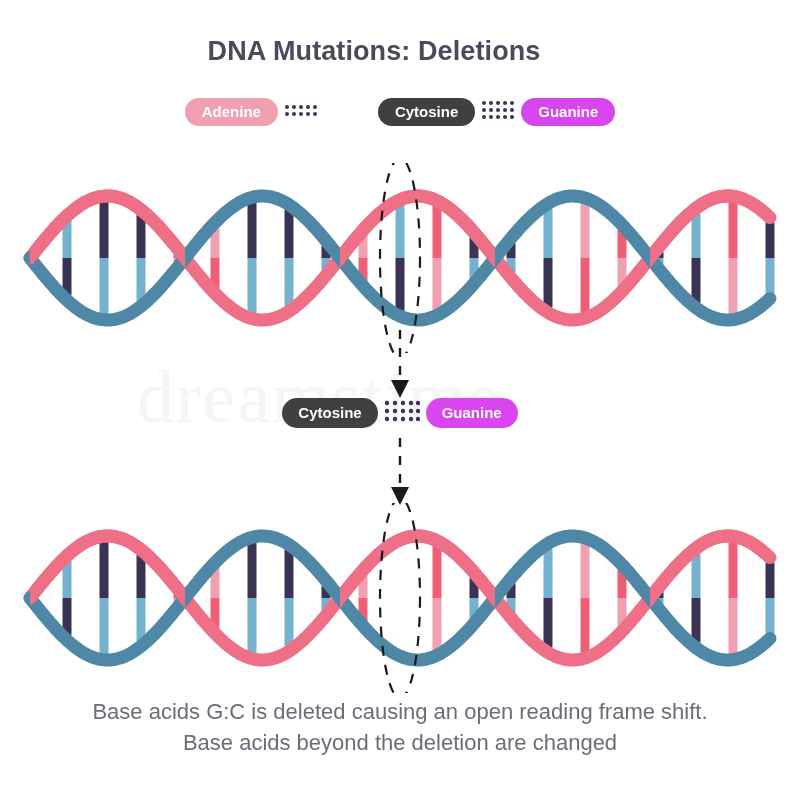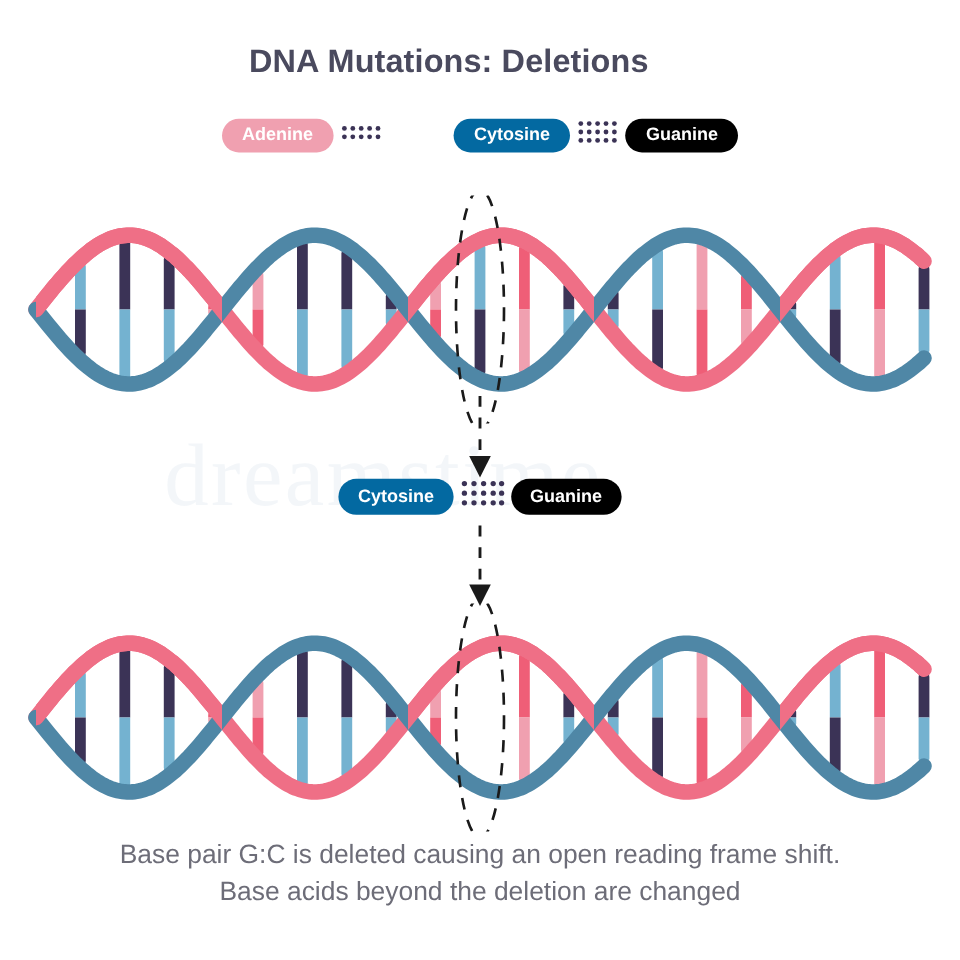--- a/index.html
+++ b/index.html
@@ -34,22 +34,22 @@
     border-radius:17px;
     padding:6px 17px 7px 17px;
     color:#ffffff;
     font-size:15px;
     font-weight:700;
     line-height:1;
     white-space:nowrap;
   }
   .pill.adenine{background:#f0a0b0;}
   .pill.thymine{background:#ef5e77;}
-  .pill.cytosine{background:#0369a1;}
-  .pill.guanine{background:#000000;}
+  .pill.cytosine{background:#404040;}
+  .pill.guanine{background:#d946ef;}
 
   
   .bond{display:block;}
 
   
   .helix{position:absolute;left:0;width:800px;height:190px;}
   .helix svg{display:block;}
 
   
   .mid-pair{
@@ -365,17 +365,17 @@
           </clipPath>
         </defs>
         <path d="M30.0 95.0L32.0 92.5L34.0 90.0L36.0 87.5L38.0 85.0L40.0 82.5L42.0 80.1L44.0 77.6L46.0 75.2L48.0 72.9L50.0 70.5L52.0 68.3L54.0 66.0L56.0 63.8L58.0 61.7L60.0 59.6L62.0 57.5L64.0 55.6L66.0 53.7L68.0 51.8L70.0 50.1L72.0 48.4L74.0 46.8L76.0 45.2L78.0 43.8L80.0 42.4L82.0 41.1L84.0 39.9L86.0 38.8L88.0 37.8L90.0 36.9L92.0 36.0L94.0 35.3L96.0 34.7L98.0 34.1L100.0 33.7L102.0 33.4L104.0 33.2L106.0 33.0L108.0 33.0L110.0 33.1L112.0 33.3L114.0 33.5L116.0 33.9L118.0 34.4L120.0 35.0L122.0 35.7L124.0 36.4L126.0 37.3L128.0 38.3L130.0 39.3L132.0 40.5L134.0 41.7L136.0 43.1L138.0 44.5L140.0 46.0L142.0 47.6L144.0 49.2L146.0 50.9L148.0 52.7L150.0 54.6L152.0 56.6L154.0 58.6L156.0 60.6L158.0 62.7L160.0 64.9L162.0 67.1L164.0 69.4L166.0 71.7L168.0 74.1L170.0 76.4L172.0 78.9L174.0 81.3L176.0 83.8L178.0 86.2L180.0 88.7L182.0 91.2L184.0 93.7L186.0 96.3L188.0 98.8L190.0 101.3L192.0 103.8L194.0 106.2L196.0 108.7L198.0 111.1L200.0 113.6L202.0 115.9L204.0 118.3L206.0 120.6L208.0 122.9L210.0 125.1L212.0 127.3L214.0 129.4L216.0 131.4L218.0 133.4L220.0 135.4L222.0 137.3L224.0 139.1L226.0 140.8L228.0 142.4L230.0 144.0L232.0 145.5L234.0 146.9L236.0 148.3L238.0 149.5L240.0 150.7L242.0 151.7L244.0 152.7L246.0 153.6L248.0 154.3L250.0 155.0L252.0 155.6L254.0 156.1L256.0 156.5L258.0 156.7L260.0 156.9L262.0 157.0L264.0 157.0L266.0 156.8L268.0 156.6L270.0 156.3L272.0 155.9L274.0 155.3L276.0 154.7L278.0 154.0L280.0 153.1L282.0 152.2L284.0 151.2L286.0 150.1L288.0 148.9L290.0 147.6L292.0 146.2L294.0 144.8L296.0 143.2L298.0 141.6L300.0 139.9L302.0 138.2L304.0 136.3L306.0 134.4L308.0 132.5L310.0 130.4L312.0 128.3L314.0 126.2L316.0 124.0L318.0 121.7L320.0 119.5L322.0 117.1L324.0 114.8L326.0 112.4L328.0 109.9L330.0 107.5L332.0 105.0L334.0 102.5L336.0 100.0L338.0 97.5L340.0 95.0L342.0 92.5L344.0 90.0L346.0 87.5L348.0 85.0L350.0 82.5L352.0 80.1L354.0 77.6L356.0 75.2L358.0 72.9L360.0 70.5L362.0 68.3L364.0 66.0L366.0 63.8L368.0 61.7L370.0 59.6L372.0 57.5L374.0 55.6L376.0 53.7L378.0 51.8L380.0 50.1L382.0 48.4L384.0 46.8L386.0 45.2L388.0 43.8L390.0 42.4L392.0 41.1L394.0 39.9L396.0 38.8L398.0 37.8L400.0 36.9L402.0 36.0L404.0 35.3L406.0 34.7L408.0 34.1L410.0 33.7L412.0 33.4L414.0 33.2L416.0 33.0L418.0 33.0L420.0 33.1L422.0 33.3L424.0 33.5L426.0 33.9L428.0 34.4L430.0 35.0L432.0 35.7L434.0 36.4L436.0 37.3L438.0 38.3L440.0 39.3L442.0 40.5L444.0 41.7L446.0 43.1L448.0 44.5L450.0 46.0L452.0 47.6L454.0 49.2L456.0 50.9L458.0 52.7L460.0 54.6L462.0 56.6L464.0 58.6L466.0 60.6L468.0 62.7L470.0 64.9L472.0 67.1L474.0 69.4L476.0 71.7L478.0 74.1L480.0 76.4L482.0 78.9L484.0 81.3L486.0 83.8L488.0 86.2L490.0 88.7L492.0 91.2L494.0 93.7L496.0 96.3L498.0 98.8L500.0 101.3L502.0 103.8L504.0 106.2L506.0 108.7L508.0 111.1L510.0 113.6L512.0 115.9L514.0 118.3L516.0 120.6L518.0 122.9L520.0 125.1L522.0 127.3L524.0 129.4L526.0 131.4L528.0 133.4L530.0 135.4L532.0 137.3L534.0 139.1L536.0 140.8L538.0 142.4L540.0 144.0L542.0 145.5L544.0 146.9L546.0 148.3L548.0 149.5L550.0 150.7L552.0 151.7L554.0 152.7L556.0 153.6L558.0 154.3L560.0 155.0L562.0 155.6L564.0 156.1L566.0 156.5L568.0 156.7L570.0 156.9L572.0 157.0L574.0 157.0L576.0 156.8L578.0 156.6L580.0 156.3L582.0 155.9L584.0 155.3L586.0 154.7L588.0 154.0L590.0 153.1L592.0 152.2L594.0 151.2L596.0 150.1L598.0 148.9L600.0 147.6L602.0 146.2L604.0 144.8L606.0 143.2L608.0 141.6L610.0 139.9L612.0 138.2L614.0 136.3L616.0 134.4L618.0 132.5L620.0 130.4L622.0 128.3L624.0 126.2L626.0 124.0L628.0 121.7L630.0 119.5L632.0 117.1L634.0 114.8L636.0 112.4L638.0 109.9L640.0 107.5L642.0 105.0L644.0 102.5L646.0 100.0L648.0 97.5L650.0 95.0L652.0 92.5L654.0 90.0L656.0 87.5L658.0 85.0L660.0 82.5L662.0 80.1L664.0 77.6L666.0 75.2L668.0 72.9L670.0 70.5L672.0 68.3L674.0 66.0L676.0 63.8L678.0 61.7L680.0 59.6L682.0 57.5L684.0 55.6L686.0 53.7L688.0 51.8L690.0 50.1L692.0 48.4L694.0 46.8L696.0 45.2L698.0 43.8L700.0 42.4L702.0 41.1L704.0 39.9L706.0 38.8L708.0 37.8L710.0 36.9L712.0 36.0L714.0 35.3L716.0 34.7L718.0 34.1L720.0 33.7L722.0 33.4L724.0 33.2L726.0 33.0L728.0 33.0L730.0 33.1L732.0 33.3L734.0 33.5L736.0 33.9L738.0 34.4L740.0 35.0L742.0 35.7L744.0 36.4L746.0 37.3L748.0 38.3L750.0 39.3L752.0 40.5L754.0 41.7L756.0 43.1L758.0 44.5L760.0 46.0L762.0 47.6L764.0 49.2L766.0 50.9L768.0 52.7L770.0 54.6" stroke="#ef6f86" stroke-width="13" fill="none" stroke-linecap="round"></path>
         <path d="M30.0 95.0L32.0 97.5L34.0 100.0L36.0 102.5L38.0 105.0L40.0 107.5L42.0 109.9L44.0 112.4L46.0 114.8L48.0 117.1L50.0 119.5L52.0 121.7L54.0 124.0L56.0 126.2L58.0 128.3L60.0 130.4L62.0 132.5L64.0 134.4L66.0 136.3L68.0 138.2L70.0 139.9L72.0 141.6L74.0 143.2L76.0 144.8L78.0 146.2L80.0 147.6L82.0 148.9L84.0 150.1L86.0 151.2L88.0 152.2L90.0 153.1L92.0 154.0L94.0 154.7L96.0 155.3L98.0 155.9L100.0 156.3L102.0 156.6L104.0 156.8L106.0 157.0L108.0 157.0L110.0 156.9L112.0 156.7L114.0 156.5L116.0 156.1L118.0 155.6L120.0 155.0L122.0 154.3L124.0 153.6L126.0 152.7L128.0 151.7L130.0 150.7L132.0 149.5L134.0 148.3L136.0 146.9L138.0 145.5L140.0 144.0L142.0 142.4L144.0 140.8L146.0 139.1L148.0 137.3L150.0 135.4L152.0 133.4L154.0 131.4L156.0 129.4L158.0 127.3L160.0 125.1L162.0 122.9L164.0 120.6L166.0 118.3L168.0 115.9L170.0 113.6L172.0 111.1L174.0 108.7L176.0 106.2L178.0 103.8L180.0 101.3L182.0 98.8L184.0 96.3L186.0 93.7L188.0 91.2L190.0 88.7L192.0 86.2L194.0 83.8L196.0 81.3L198.0 78.9L200.0 76.4L202.0 74.1L204.0 71.7L206.0 69.4L208.0 67.1L210.0 64.9L212.0 62.7L214.0 60.6L216.0 58.6L218.0 56.6L220.0 54.6L222.0 52.7L224.0 50.9L226.0 49.2L228.0 47.6L230.0 46.0L232.0 44.5L234.0 43.1L236.0 41.7L238.0 40.5L240.0 39.3L242.0 38.3L244.0 37.3L246.0 36.4L248.0 35.7L250.0 35.0L252.0 34.4L254.0 33.9L256.0 33.5L258.0 33.3L260.0 33.1L262.0 33.0L264.0 33.0L266.0 33.2L268.0 33.4L270.0 33.7L272.0 34.1L274.0 34.7L276.0 35.3L278.0 36.0L280.0 36.9L282.0 37.8L284.0 38.8L286.0 39.9L288.0 41.1L290.0 42.4L292.0 43.8L294.0 45.2L296.0 46.8L298.0 48.4L300.0 50.1L302.0 51.8L304.0 53.7L306.0 55.6L308.0 57.5L310.0 59.6L312.0 61.7L314.0 63.8L316.0 66.0L318.0 68.3L320.0 70.5L322.0 72.9L324.0 75.2L326.0 77.6L328.0 80.1L330.0 82.5L332.0 85.0L334.0 87.5L336.0 90.0L338.0 92.5L340.0 95.0L342.0 97.5L344.0 100.0L346.0 102.5L348.0 105.0L350.0 107.5L352.0 109.9L354.0 112.4L356.0 114.8L358.0 117.1L360.0 119.5L362.0 121.7L364.0 124.0L366.0 126.2L368.0 128.3L370.0 130.4L372.0 132.5L374.0 134.4L376.0 136.3L378.0 138.2L380.0 139.9L382.0 141.6L384.0 143.2L386.0 144.8L388.0 146.2L390.0 147.6L392.0 148.9L394.0 150.1L396.0 151.2L398.0 152.2L400.0 153.1L402.0 154.0L404.0 154.7L406.0 155.3L408.0 155.9L410.0 156.3L412.0 156.6L414.0 156.8L416.0 157.0L418.0 157.0L420.0 156.9L422.0 156.7L424.0 156.5L426.0 156.1L428.0 155.6L430.0 155.0L432.0 154.3L434.0 153.6L436.0 152.7L438.0 151.7L440.0 150.7L442.0 149.5L444.0 148.3L446.0 146.9L448.0 145.5L450.0 144.0L452.0 142.4L454.0 140.8L456.0 139.1L458.0 137.3L460.0 135.4L462.0 133.4L464.0 131.4L466.0 129.4L468.0 127.3L470.0 125.1L472.0 122.9L474.0 120.6L476.0 118.3L478.0 115.9L480.0 113.6L482.0 111.1L484.0 108.7L486.0 106.2L488.0 103.8L490.0 101.3L492.0 98.8L494.0 96.3L496.0 93.7L498.0 91.2L500.0 88.7L502.0 86.2L504.0 83.8L506.0 81.3L508.0 78.9L510.0 76.4L512.0 74.1L514.0 71.7L516.0 69.4L518.0 67.1L520.0 64.9L522.0 62.7L524.0 60.6L526.0 58.6L528.0 56.6L530.0 54.6L532.0 52.7L534.0 50.9L536.0 49.2L538.0 47.6L540.0 46.0L542.0 44.5L544.0 43.1L546.0 41.7L548.0 40.5L550.0 39.3L552.0 38.3L554.0 37.3L556.0 36.4L558.0 35.7L560.0 35.0L562.0 34.4L564.0 33.9L566.0 33.5L568.0 33.3L570.0 33.1L572.0 33.0L574.0 33.0L576.0 33.2L578.0 33.4L580.0 33.7L582.0 34.1L584.0 34.7L586.0 35.3L588.0 36.0L590.0 36.9L592.0 37.8L594.0 38.8L596.0 39.9L598.0 41.1L600.0 42.4L602.0 43.8L604.0 45.2L606.0 46.8L608.0 48.4L610.0 50.1L612.0 51.8L614.0 53.7L616.0 55.6L618.0 57.5L620.0 59.6L622.0 61.7L624.0 63.8L626.0 66.0L628.0 68.3L630.0 70.5L632.0 72.9L634.0 75.2L636.0 77.6L638.0 80.1L640.0 82.5L642.0 85.0L644.0 87.5L646.0 90.0L648.0 92.5L650.0 95.0L652.0 97.5L654.0 100.0L656.0 102.5L658.0 105.0L660.0 107.5L662.0 109.9L664.0 112.4L666.0 114.8L668.0 117.1L670.0 119.5L672.0 121.7L674.0 124.0L676.0 126.2L678.0 128.3L680.0 130.4L682.0 132.5L684.0 134.4L686.0 136.3L688.0 138.2L690.0 139.9L692.0 141.6L694.0 143.2L696.0 144.8L698.0 146.2L700.0 147.6L702.0 148.9L704.0 150.1L706.0 151.2L708.0 152.2L710.0 153.1L712.0 154.0L714.0 154.7L716.0 155.3L718.0 155.9L720.0 156.3L722.0 156.6L724.0 156.8L726.0 157.0L728.0 157.0L730.0 156.9L732.0 156.7L734.0 156.5L736.0 156.1L738.0 155.6L740.0 155.0L742.0 154.3L744.0 153.6L746.0 152.7L748.0 151.7L750.0 150.7L752.0 149.5L754.0 148.3L756.0 146.9L758.0 145.5L760.0 144.0L762.0 142.4L764.0 140.8L766.0 139.1L768.0 137.3L770.0 135.4" stroke="#4f87a6" stroke-width="13" fill="none" stroke-linecap="round"></path>
         <path d="M30.0 95.0L32.0 92.5L34.0 90.0L36.0 87.5L38.0 85.0L40.0 82.5L42.0 80.1L44.0 77.6L46.0 75.2L48.0 72.9L50.0 70.5L52.0 68.3L54.0 66.0L56.0 63.8L58.0 61.7L60.0 59.6L62.0 57.5L64.0 55.6L66.0 53.7L68.0 51.8L70.0 50.1L72.0 48.4L74.0 46.8L76.0 45.2L78.0 43.8L80.0 42.4L82.0 41.1L84.0 39.9L86.0 38.8L88.0 37.8L90.0 36.9L92.0 36.0L94.0 35.3L96.0 34.7L98.0 34.1L100.0 33.7L102.0 33.4L104.0 33.2L106.0 33.0L108.0 33.0L110.0 33.1L112.0 33.3L114.0 33.5L116.0 33.9L118.0 34.4L120.0 35.0L122.0 35.7L124.0 36.4L126.0 37.3L128.0 38.3L130.0 39.3L132.0 40.5L134.0 41.7L136.0 43.1L138.0 44.5L140.0 46.0L142.0 47.6L144.0 49.2L146.0 50.9L148.0 52.7L150.0 54.6L152.0 56.6L154.0 58.6L156.0 60.6L158.0 62.7L160.0 64.9L162.0 67.1L164.0 69.4L166.0 71.7L168.0 74.1L170.0 76.4L172.0 78.9L174.0 81.3L176.0 83.8L178.0 86.2L180.0 88.7L182.0 91.2L184.0 93.7L186.0 96.3L188.0 98.8L190.0 101.3L192.0 103.8L194.0 106.2L196.0 108.7L198.0 111.1L200.0 113.6L202.0 115.9L204.0 118.3L206.0 120.6L208.0 122.9L210.0 125.1L212.0 127.3L214.0 129.4L216.0 131.4L218.0 133.4L220.0 135.4L222.0 137.3L224.0 139.1L226.0 140.8L228.0 142.4L230.0 144.0L232.0 145.5L234.0 146.9L236.0 148.3L238.0 149.5L240.0 150.7L242.0 151.7L244.0 152.7L246.0 153.6L248.0 154.3L250.0 155.0L252.0 155.6L254.0 156.1L256.0 156.5L258.0 156.7L260.0 156.9L262.0 157.0L264.0 157.0L266.0 156.8L268.0 156.6L270.0 156.3L272.0 155.9L274.0 155.3L276.0 154.7L278.0 154.0L280.0 153.1L282.0 152.2L284.0 151.2L286.0 150.1L288.0 148.9L290.0 147.6L292.0 146.2L294.0 144.8L296.0 143.2L298.0 141.6L300.0 139.9L302.0 138.2L304.0 136.3L306.0 134.4L308.0 132.5L310.0 130.4L312.0 128.3L314.0 126.2L316.0 124.0L318.0 121.7L320.0 119.5L322.0 117.1L324.0 114.8L326.0 112.4L328.0 109.9L330.0 107.5L332.0 105.0L334.0 102.5L336.0 100.0L338.0 97.5L340.0 95.0L342.0 92.5L344.0 90.0L346.0 87.5L348.0 85.0L350.0 82.5L352.0 80.1L354.0 77.6L356.0 75.2L358.0 72.9L360.0 70.5L362.0 68.3L364.0 66.0L366.0 63.8L368.0 61.7L370.0 59.6L372.0 57.5L374.0 55.6L376.0 53.7L378.0 51.8L380.0 50.1L382.0 48.4L384.0 46.8L386.0 45.2L388.0 43.8L390.0 42.4L392.0 41.1L394.0 39.9L396.0 38.8L398.0 37.8L400.0 36.9L402.0 36.0L404.0 35.3L406.0 34.7L408.0 34.1L410.0 33.7L412.0 33.4L414.0 33.2L416.0 33.0L418.0 33.0L420.0 33.1L422.0 33.3L424.0 33.5L426.0 33.9L428.0 34.4L430.0 35.0L432.0 35.7L434.0 36.4L436.0 37.3L438.0 38.3L440.0 39.3L442.0 40.5L444.0 41.7L446.0 43.1L448.0 44.5L450.0 46.0L452.0 47.6L454.0 49.2L456.0 50.9L458.0 52.7L460.0 54.6L462.0 56.6L464.0 58.6L466.0 60.6L468.0 62.7L470.0 64.9L472.0 67.1L474.0 69.4L476.0 71.7L478.0 74.1L480.0 76.4L482.0 78.9L484.0 81.3L486.0 83.8L488.0 86.2L490.0 88.7L492.0 91.2L494.0 93.7L496.0 96.3L498.0 98.8L500.0 101.3L502.0 103.8L504.0 106.2L506.0 108.7L508.0 111.1L510.0 113.6L512.0 115.9L514.0 118.3L516.0 120.6L518.0 122.9L520.0 125.1L522.0 127.3L524.0 129.4L526.0 131.4L528.0 133.4L530.0 135.4L532.0 137.3L534.0 139.1L536.0 140.8L538.0 142.4L540.0 144.0L542.0 145.5L544.0 146.9L546.0 148.3L548.0 149.5L550.0 150.7L552.0 151.7L554.0 152.7L556.0 153.6L558.0 154.3L560.0 155.0L562.0 155.6L564.0 156.1L566.0 156.5L568.0 156.7L570.0 156.9L572.0 157.0L574.0 157.0L576.0 156.8L578.0 156.6L580.0 156.3L582.0 155.9L584.0 155.3L586.0 154.7L588.0 154.0L590.0 153.1L592.0 152.2L594.0 151.2L596.0 150.1L598.0 148.9L600.0 147.6L602.0 146.2L604.0 144.8L606.0 143.2L608.0 141.6L610.0 139.9L612.0 138.2L614.0 136.3L616.0 134.4L618.0 132.5L620.0 130.4L622.0 128.3L624.0 126.2L626.0 124.0L628.0 121.7L630.0 119.5L632.0 117.1L634.0 114.8L636.0 112.4L638.0 109.9L640.0 107.5L642.0 105.0L644.0 102.5L646.0 100.0L648.0 97.5L650.0 95.0L652.0 92.5L654.0 90.0L656.0 87.5L658.0 85.0L660.0 82.5L662.0 80.1L664.0 77.6L666.0 75.2L668.0 72.9L670.0 70.5L672.0 68.3L674.0 66.0L676.0 63.8L678.0 61.7L680.0 59.6L682.0 57.5L684.0 55.6L686.0 53.7L688.0 51.8L690.0 50.1L692.0 48.4L694.0 46.8L696.0 45.2L698.0 43.8L700.0 42.4L702.0 41.1L704.0 39.9L706.0 38.8L708.0 37.8L710.0 36.9L712.0 36.0L714.0 35.3L716.0 34.7L718.0 34.1L720.0 33.7L722.0 33.4L724.0 33.2L726.0 33.0L728.0 33.0L730.0 33.1L732.0 33.3L734.0 33.5L736.0 33.9L738.0 34.4L740.0 35.0L742.0 35.7L744.0 36.4L746.0 37.3L748.0 38.3L750.0 39.3L752.0 40.5L754.0 41.7L756.0 43.1L758.0 44.5L760.0 46.0L762.0 47.6L764.0 49.2L766.0 50.9L768.0 52.7L770.0 54.6" stroke="#ef6f86" stroke-width="13" fill="none" stroke-linecap="round" clip-path="url(#helix-bottom-clip)"></path>
         <ellipse cx="400" cy="95" rx="20" ry="100" fill="none" stroke="#1a1a1a" stroke-width="2.2" stroke-dasharray="10 9"></ellipse>
       </svg>
   </div>
 
   <div class="caption">
-    <div>Base pair G:C is deleted causing an open reading frame shift.</div>
+    <div>Base acids G:C is deleted causing an open reading frame shift.</div>
     <div>Base acids beyond the deletion are changed</div>
   </div>
 
 </div>
 
 </body></html>

